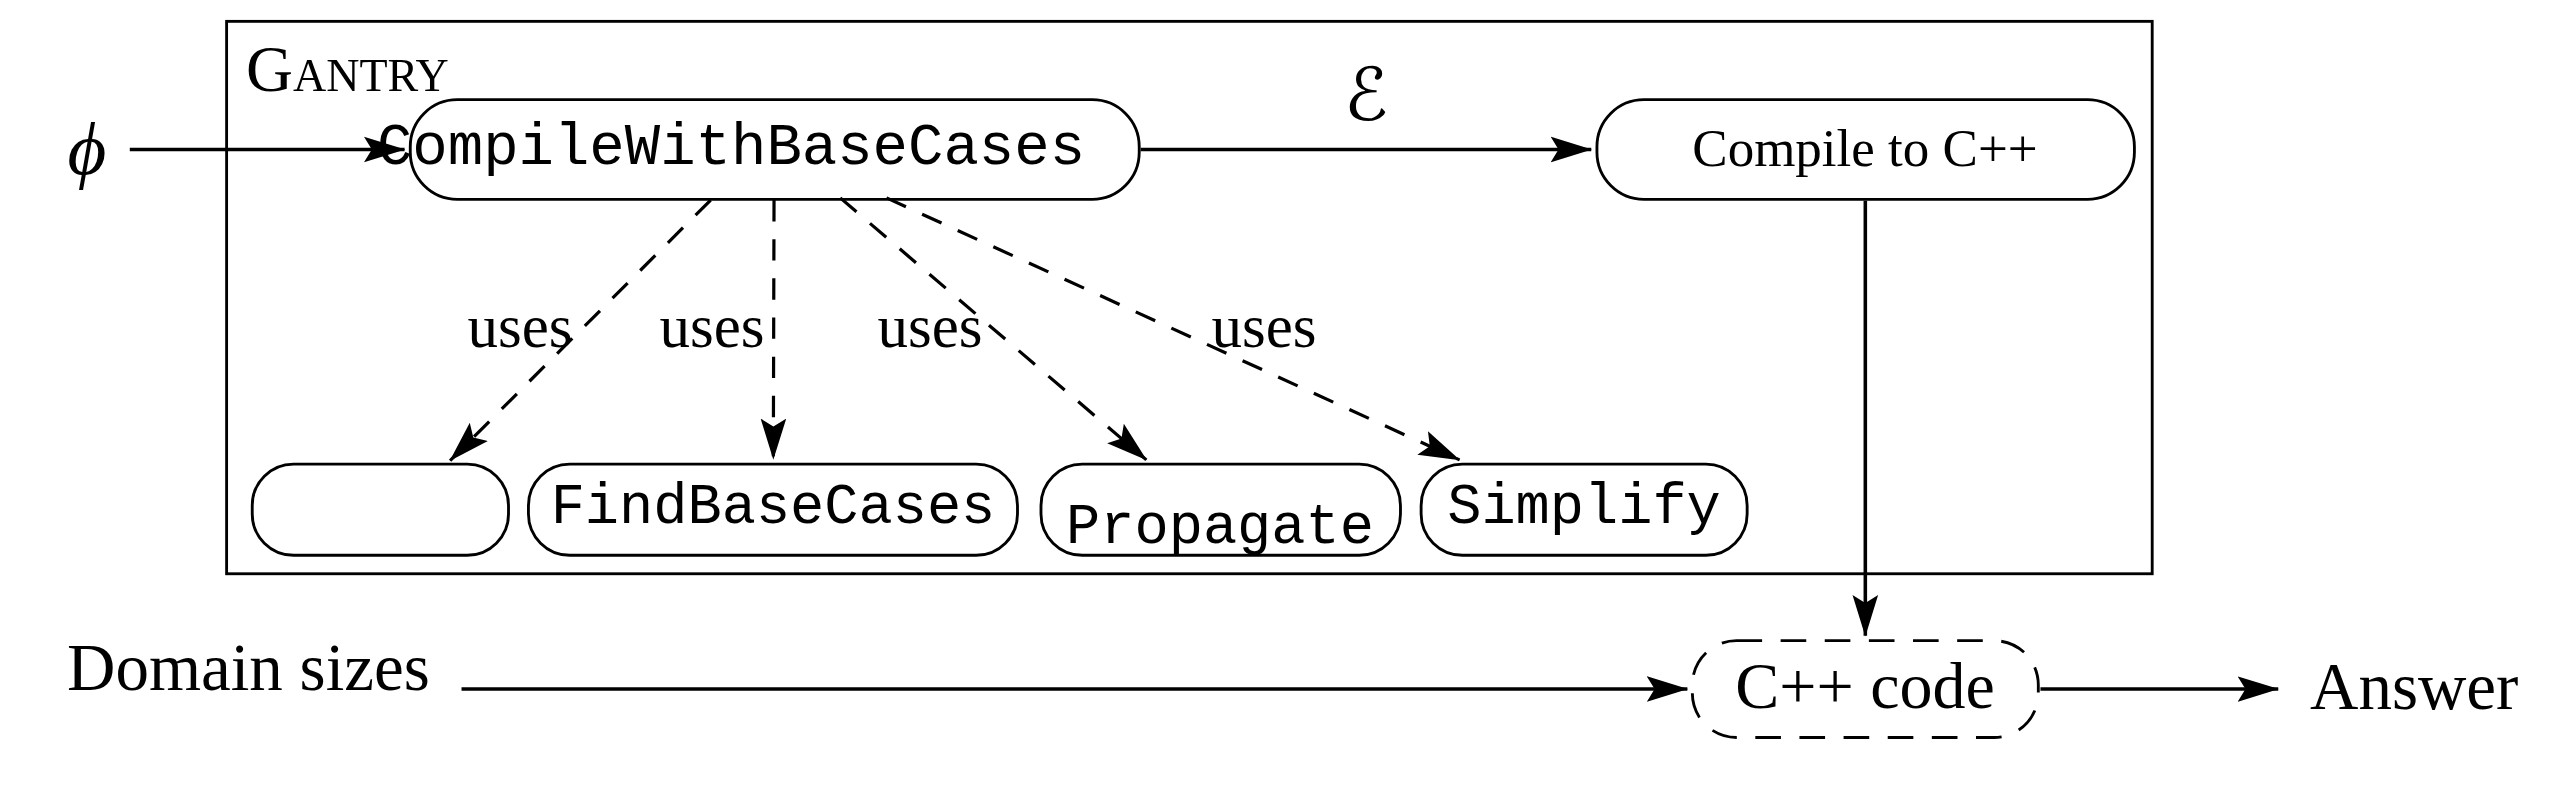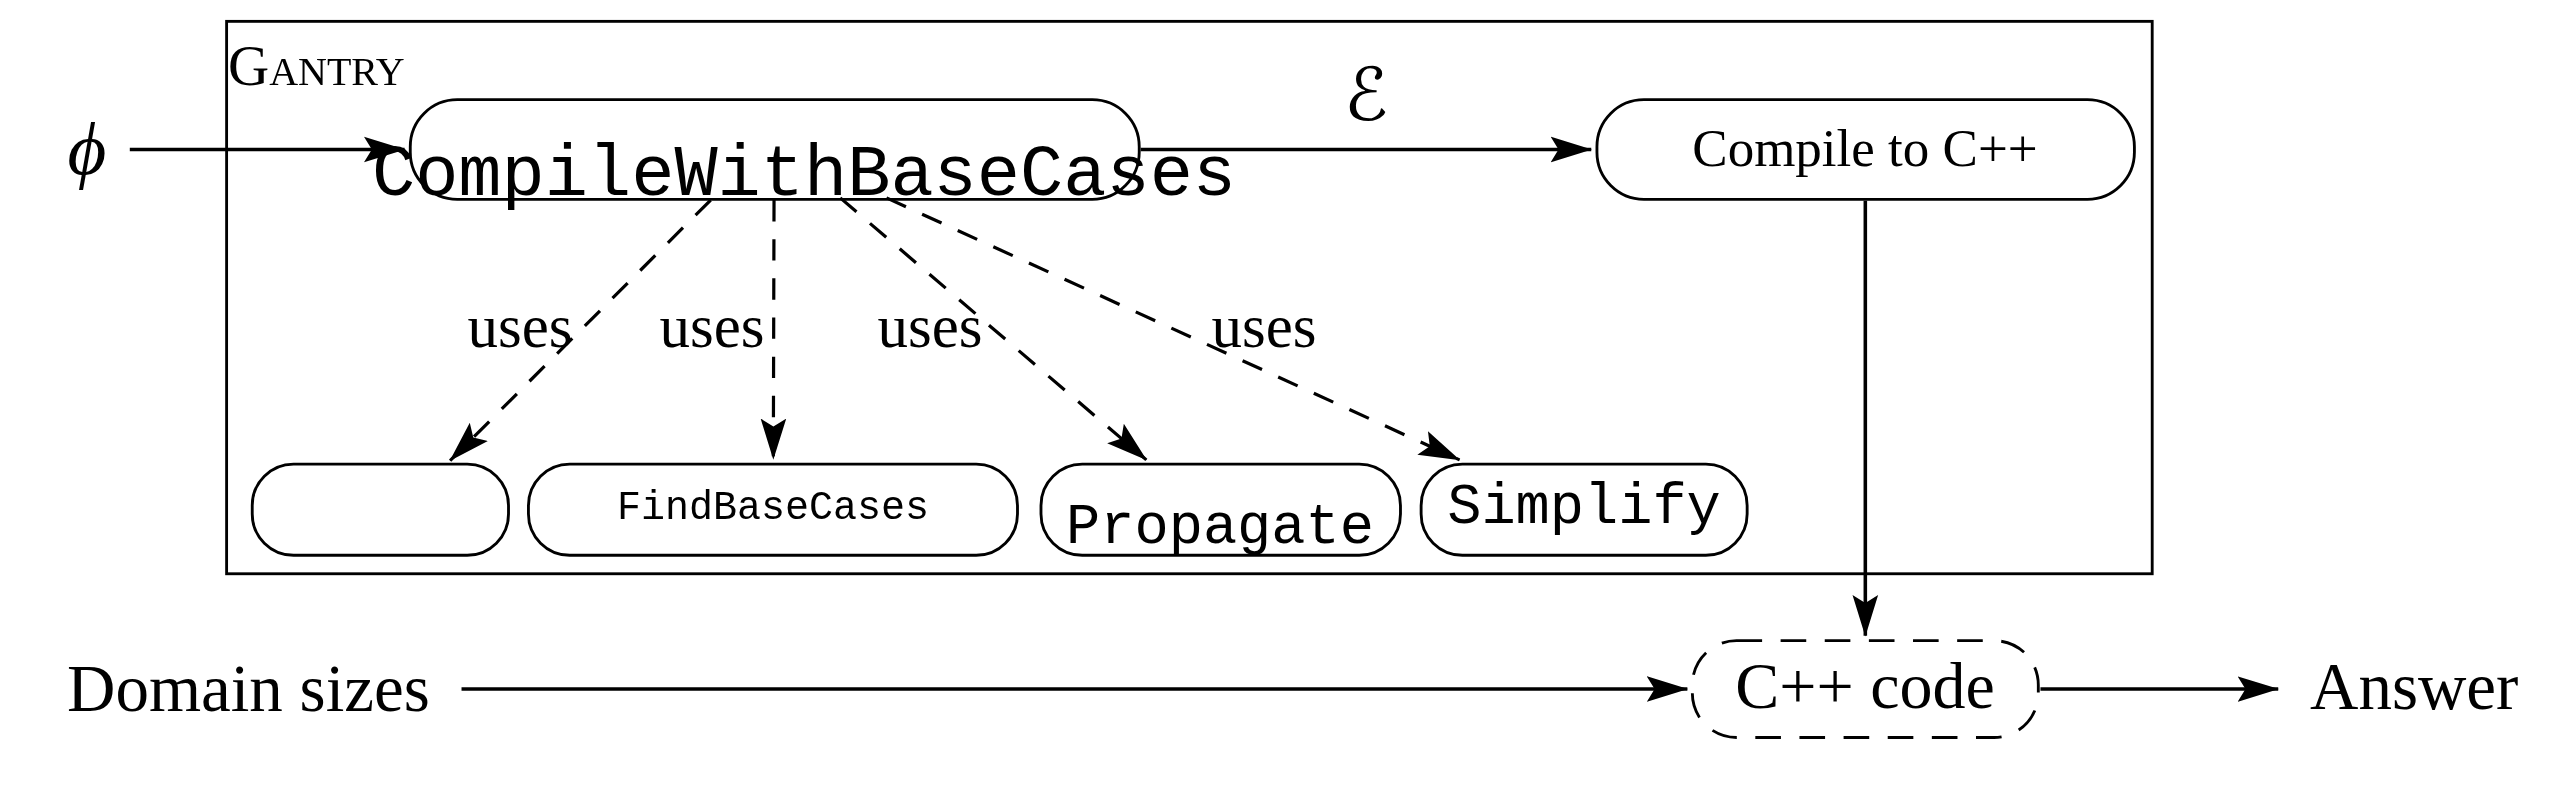--- a/index.html
+++ b/index.html
@@ -64,40 +64,40 @@
     </g>
 
     <g stroke="#000000" stroke-width="4.5" stroke-dasharray="30 25">
       <line x1="998" y1="281" x2="632" y2="647" marker-end="url(#arrowhead)"></line>
       <line x1="1087" y1="281" x2="1086" y2="645" marker-end="url(#arrowhead)"></line>
       <line x1="1180" y1="278" x2="1610" y2="646" marker-end="url(#arrowhead)"></line>
       <line x1="1245" y1="278" x2="2050" y2="646" marker-end="url(#arrowhead)"></line>
     </g>
   </svg>
 
-  <div class="lbl serif sc" style="left:228px; top:37px; font-size:57px;text-align:center;">Gantry</div>
+  <div class="lbl serif sc" style="left:246px; top:37px; font-size:65px;text-align:center;">Gantry</div>
 
   <div class="lbl serif it c" style="left:87px; top:151px; font-size:75px;">ϕ</div>
 
   <div class="lbl script c" style="left:1366px; top:97px; font-size:73px;">ℰ</div>
 
-  <div class="lbl mono c" style="left:804px; top:151px; font-size:72px;margin-top:28px;">CompileWithBaseCases</div>
+  <div class="lbl mono c" style="left:731px; top:151px; font-size:59px;">CompileWithBaseCases</div>
 
   <div class="lbl serif c" style="left:1865px; top:151px; font-size:53px;">Compile to C++</div>
 
 
-  <div class="lbl mono c" style="left:773px; top:511px; font-size:40px;">FindBaseCases</div>
+  <div class="lbl mono c" style="left:773px; top:511px; font-size:57px;">FindBaseCases</div>
 
   <div class="lbl mono c" style="left:1220px; top:531px; font-size:57px;">Propagate</div>
 
   <div class="lbl serif c" style="left:1865px; top:689px; font-size:66px;">C++ code</div>
 
   <div class="lbl mono c" style="left:1584px; top:511px; font-size:57px;">Simplify</div>
 
-  <div class="lbl serif ml" style="left:67px; top:691px; font-size:67px;">Domain sizes</div>
+  <div class="lbl serif ml" style="left:67px; top:670px; font-size:67px;">Domain sizes</div>
 
   <div class="lbl serif ml" style="left:2310px; top:689px; font-size:67px;">Answer</div>
 
   <div class="lbl serif c" style="left:520px; top:329px; font-size:61px;">uses</div>
   <div class="lbl serif c" style="left:712px; top:329px; font-size:61px;">uses</div>
   <div class="lbl serif c" style="left:930px; top:329px; font-size:61px;">uses</div>
   <div class="lbl serif c" style="left:1264px; top:329px; font-size:61px;">uses</div>
 
 </div>
 

